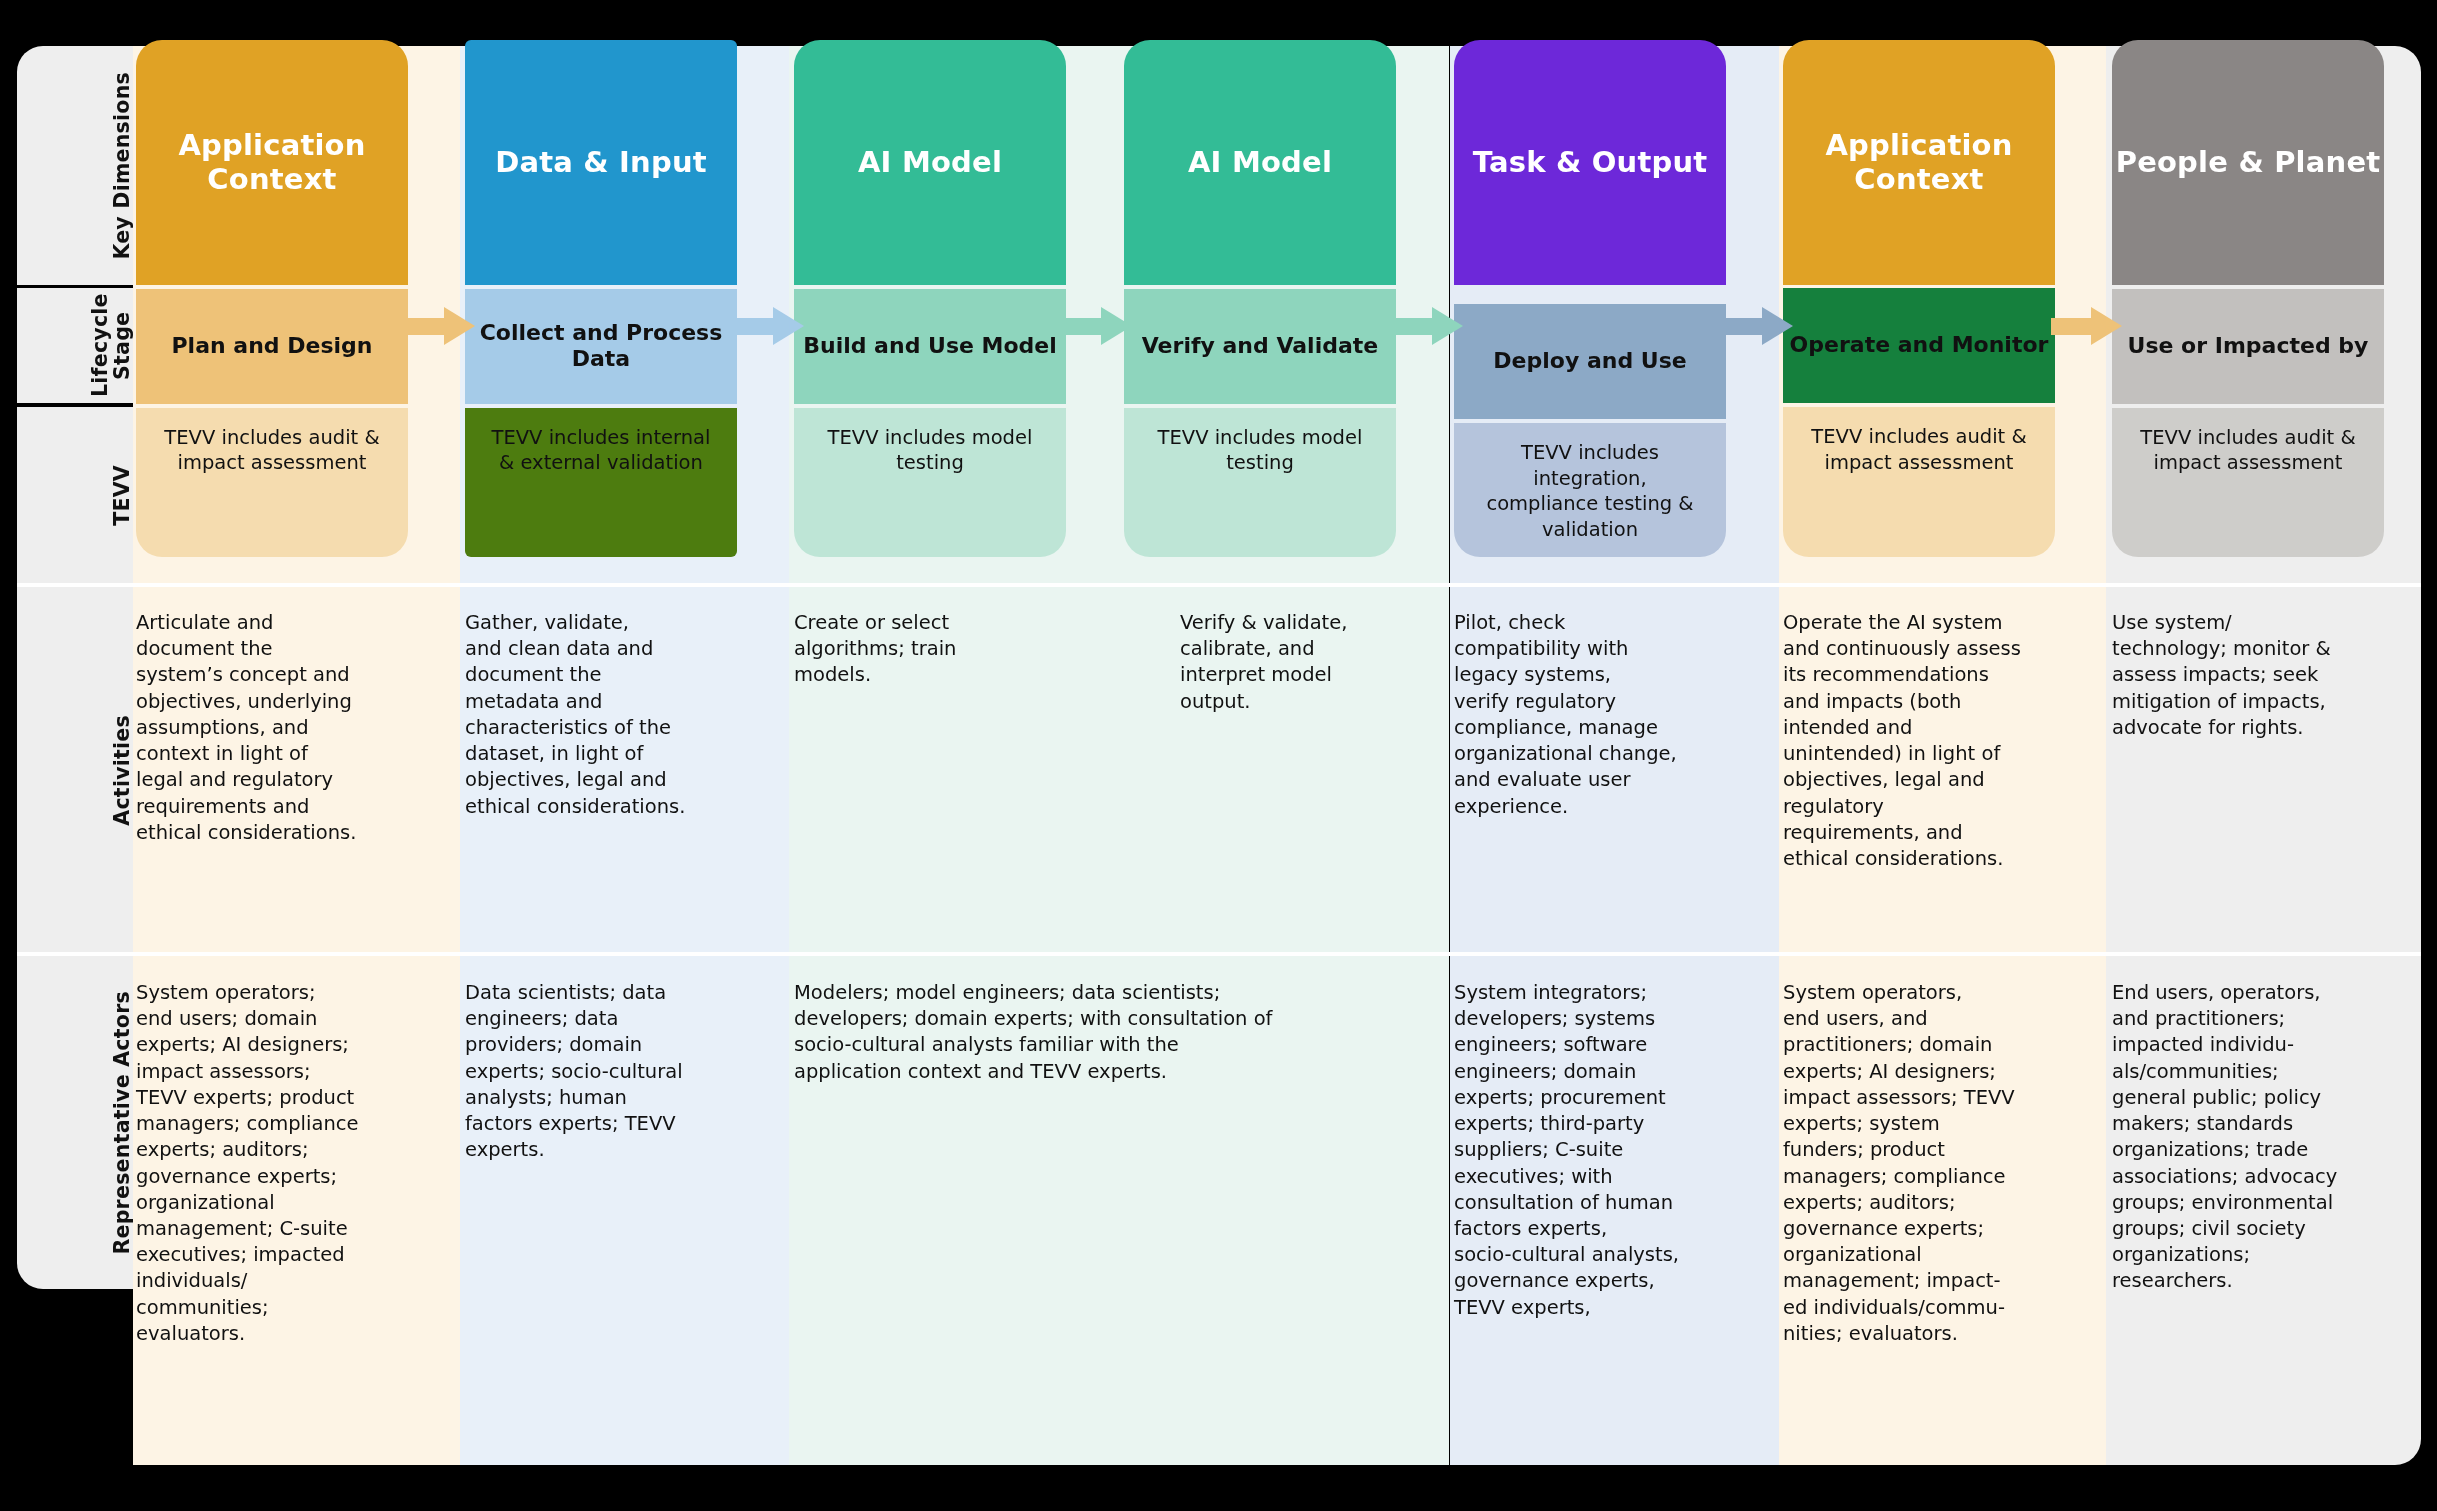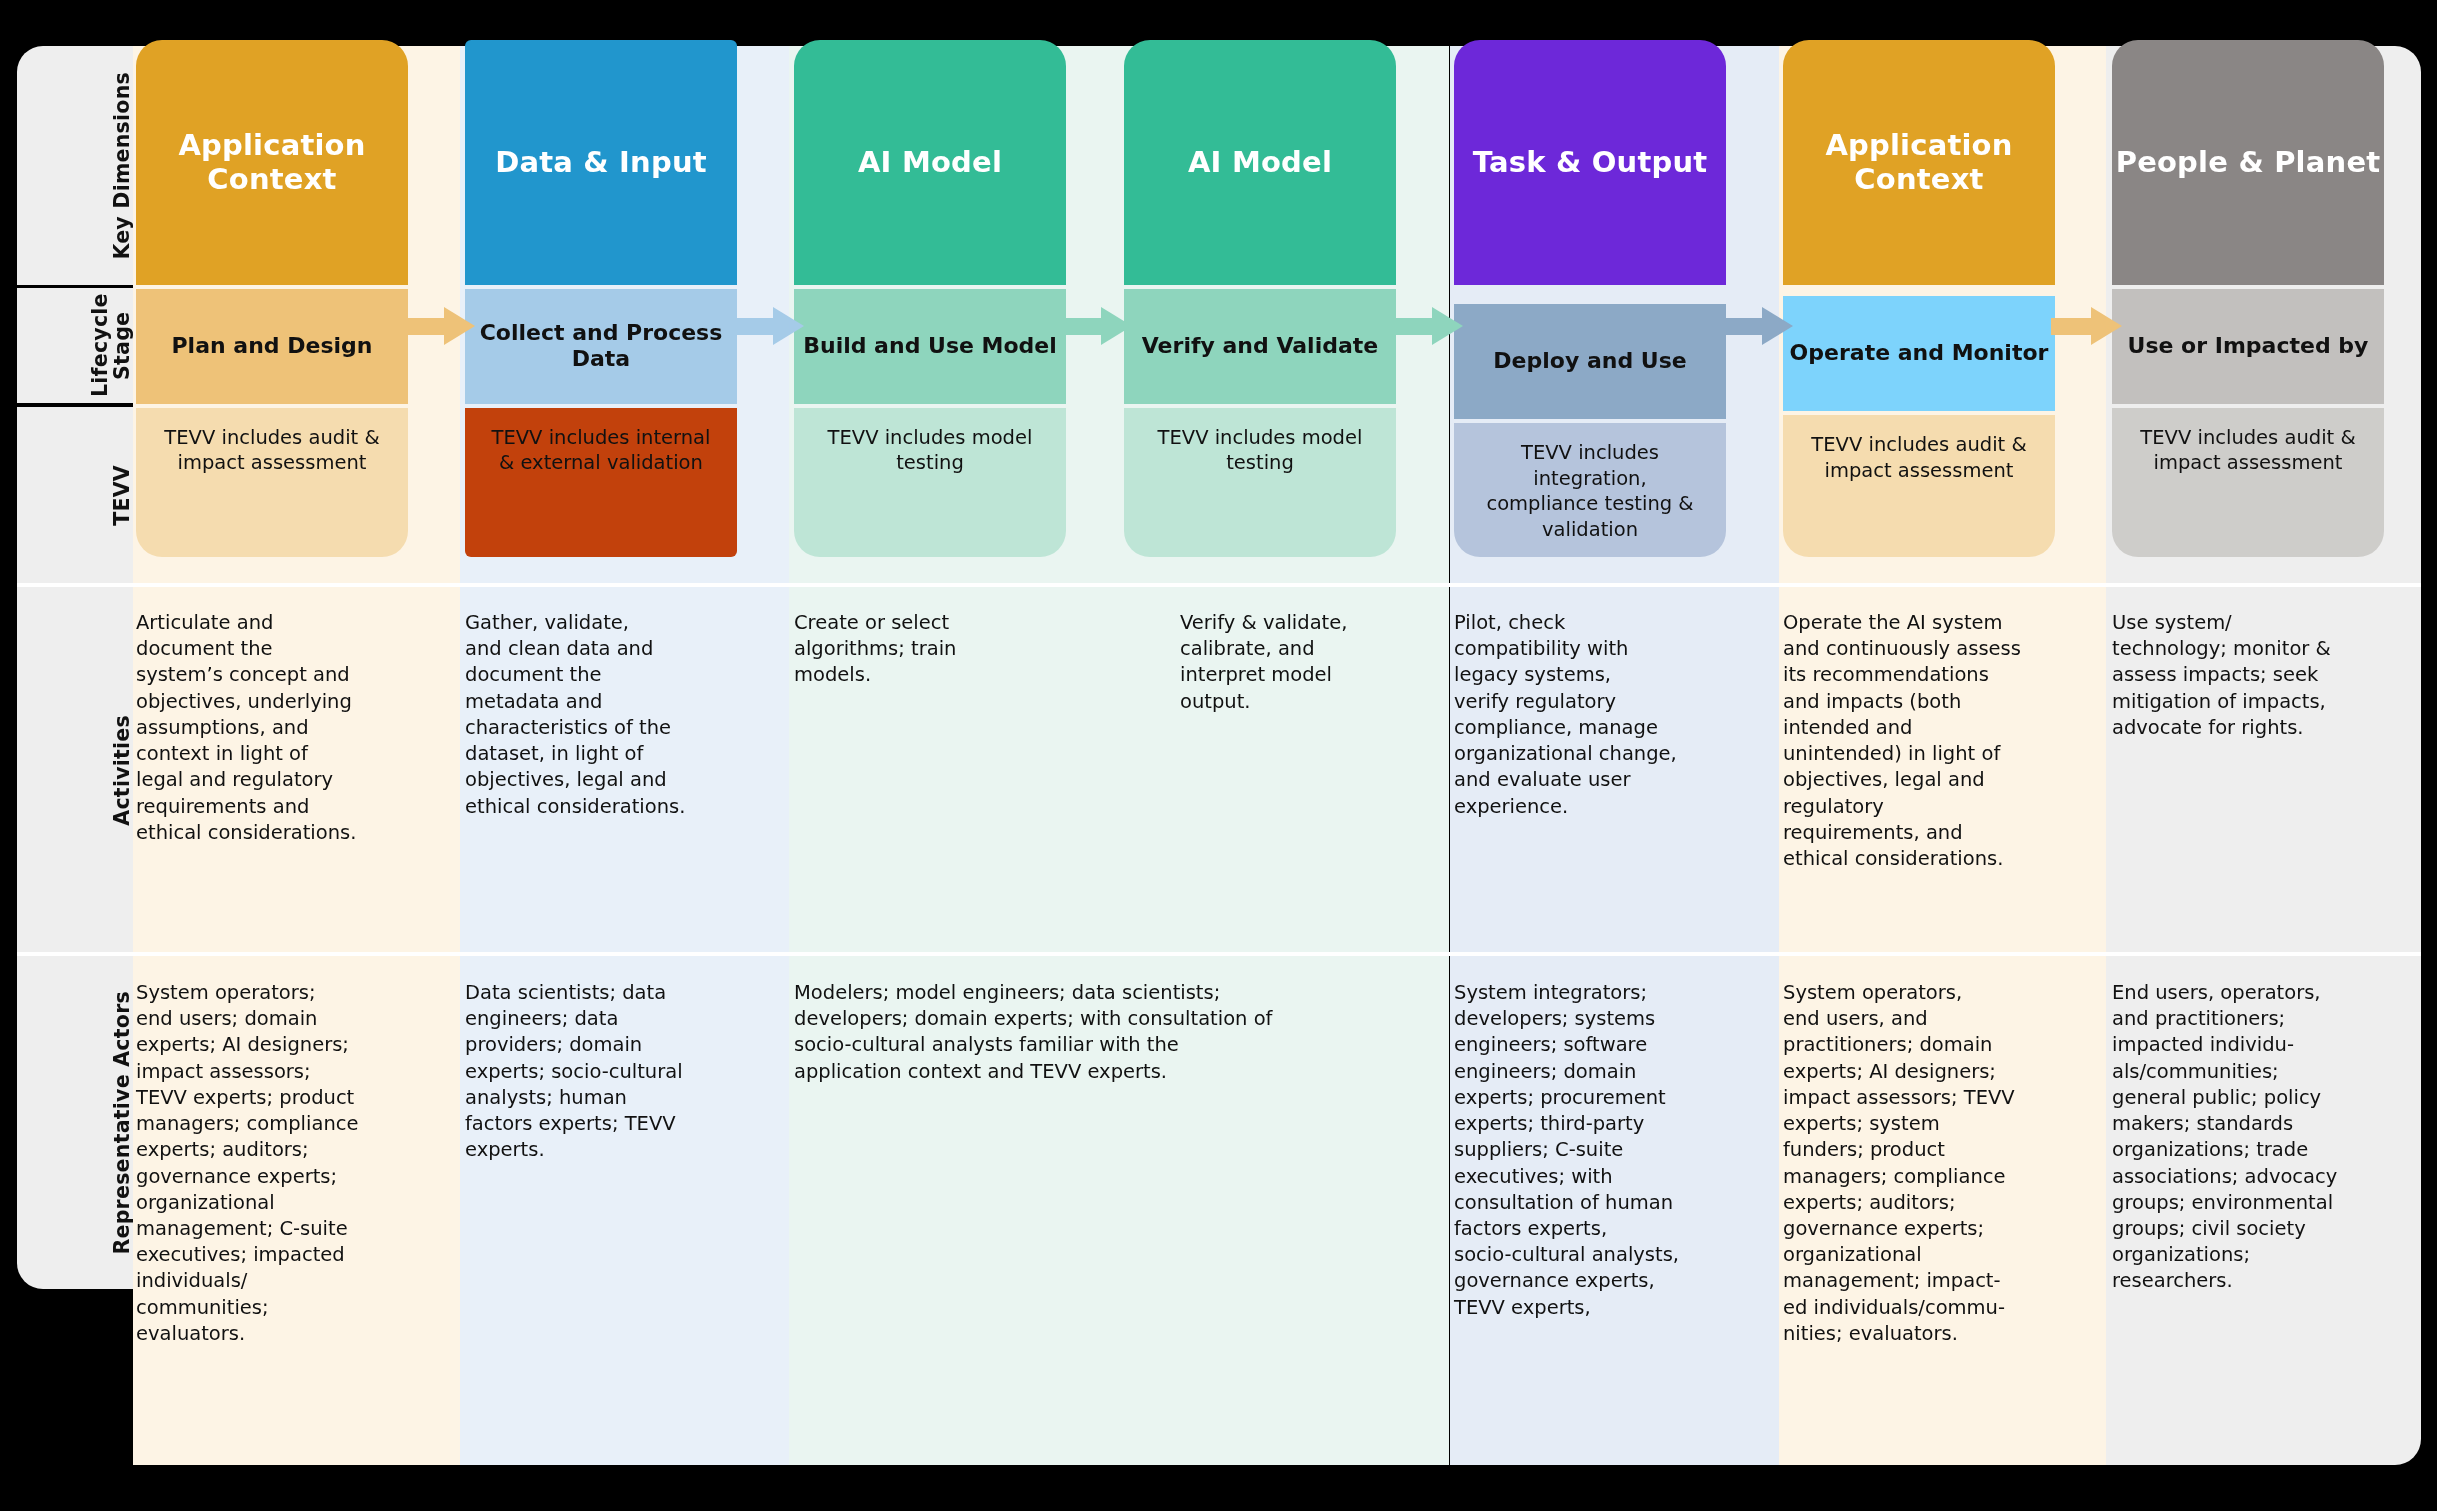--- a/index.html
+++ b/index.html
@@ -90,21 +90,21 @@
     <div class="tv" style="height:150px;background:#f5dcaf;margin-top:3.8px;">TEVV includes
 audit &amp; impact
 assessment</div>
   </div>
 
   <div class="card" style="left:465px;top:40px;width:272px;height:517px;border-radius:6px;">
     <div class="kd" style="height:245px;background:#2196cd;">Data &amp;
 Input</div>
     <div class="ls" style="height:115px;background:#a5cbe8;margin-top:3.8px;">Collect and
 Process Data</div>
-    <div class="tv" style="height:150px;background:#c2410c;margin-top:3.8px;">TEVV includes
+    <div class="tv" style="height:150px;background:#4d7c0f;margin-top:3.8px;">TEVV includes
 internal &amp; external
 validation</div>
   </div>
 
   <div class="card" style="left:794px;top:40px;width:272px;height:517px;border-radius:26px;">
     <div class="kd" style="height:245px;background:#33bc96;">AI Model</div>
     <div class="ls" style="height:115px;background:#8ed5bd;margin-top:3.8px;">Build and
 Use Model</div>
     <div class="tv" style="height:150px;background:#bee5d6;margin-top:3.8px;">TEVV includes
 model testing</div>
@@ -125,21 +125,21 @@
 and Use</div>
     <div class="tv" style="height:150px;background:#b5c4dc;margin-top:3.8px;">TEVV includes
 integration,
 compliance testing
 &amp; validation</div>
   </div>
 
   <div class="card" style="left:1783px;top:40px;width:272px;height:517px;border-radius:26px;">
     <div class="kd" style="height:245px;background:#e0a225;">Application
 Context</div>
-    <div class="ls" style="height:115px;background:#7dd3fc;margin-top:11px;">Operate and
+    <div class="ls" style="height:115px;background:#15803d;margin-top:3px;">Operate and
 Monitor</div>
     <div class="tv" style="height:150px;background:#f5dcaf;margin-top:3.8px;">TEVV includes audit
 &amp;
 impact assessment</div>
   </div>
 
   <div class="card" style="left:2112px;top:40px;width:272px;height:517px;border-radius:26px;">
     <div class="kd" style="height:245px;background:#8a8685;">People &amp;
 Planet</div>
     <div class="ls" style="height:115px;background:#c2c0be;margin-top:3.8px;">Use or

